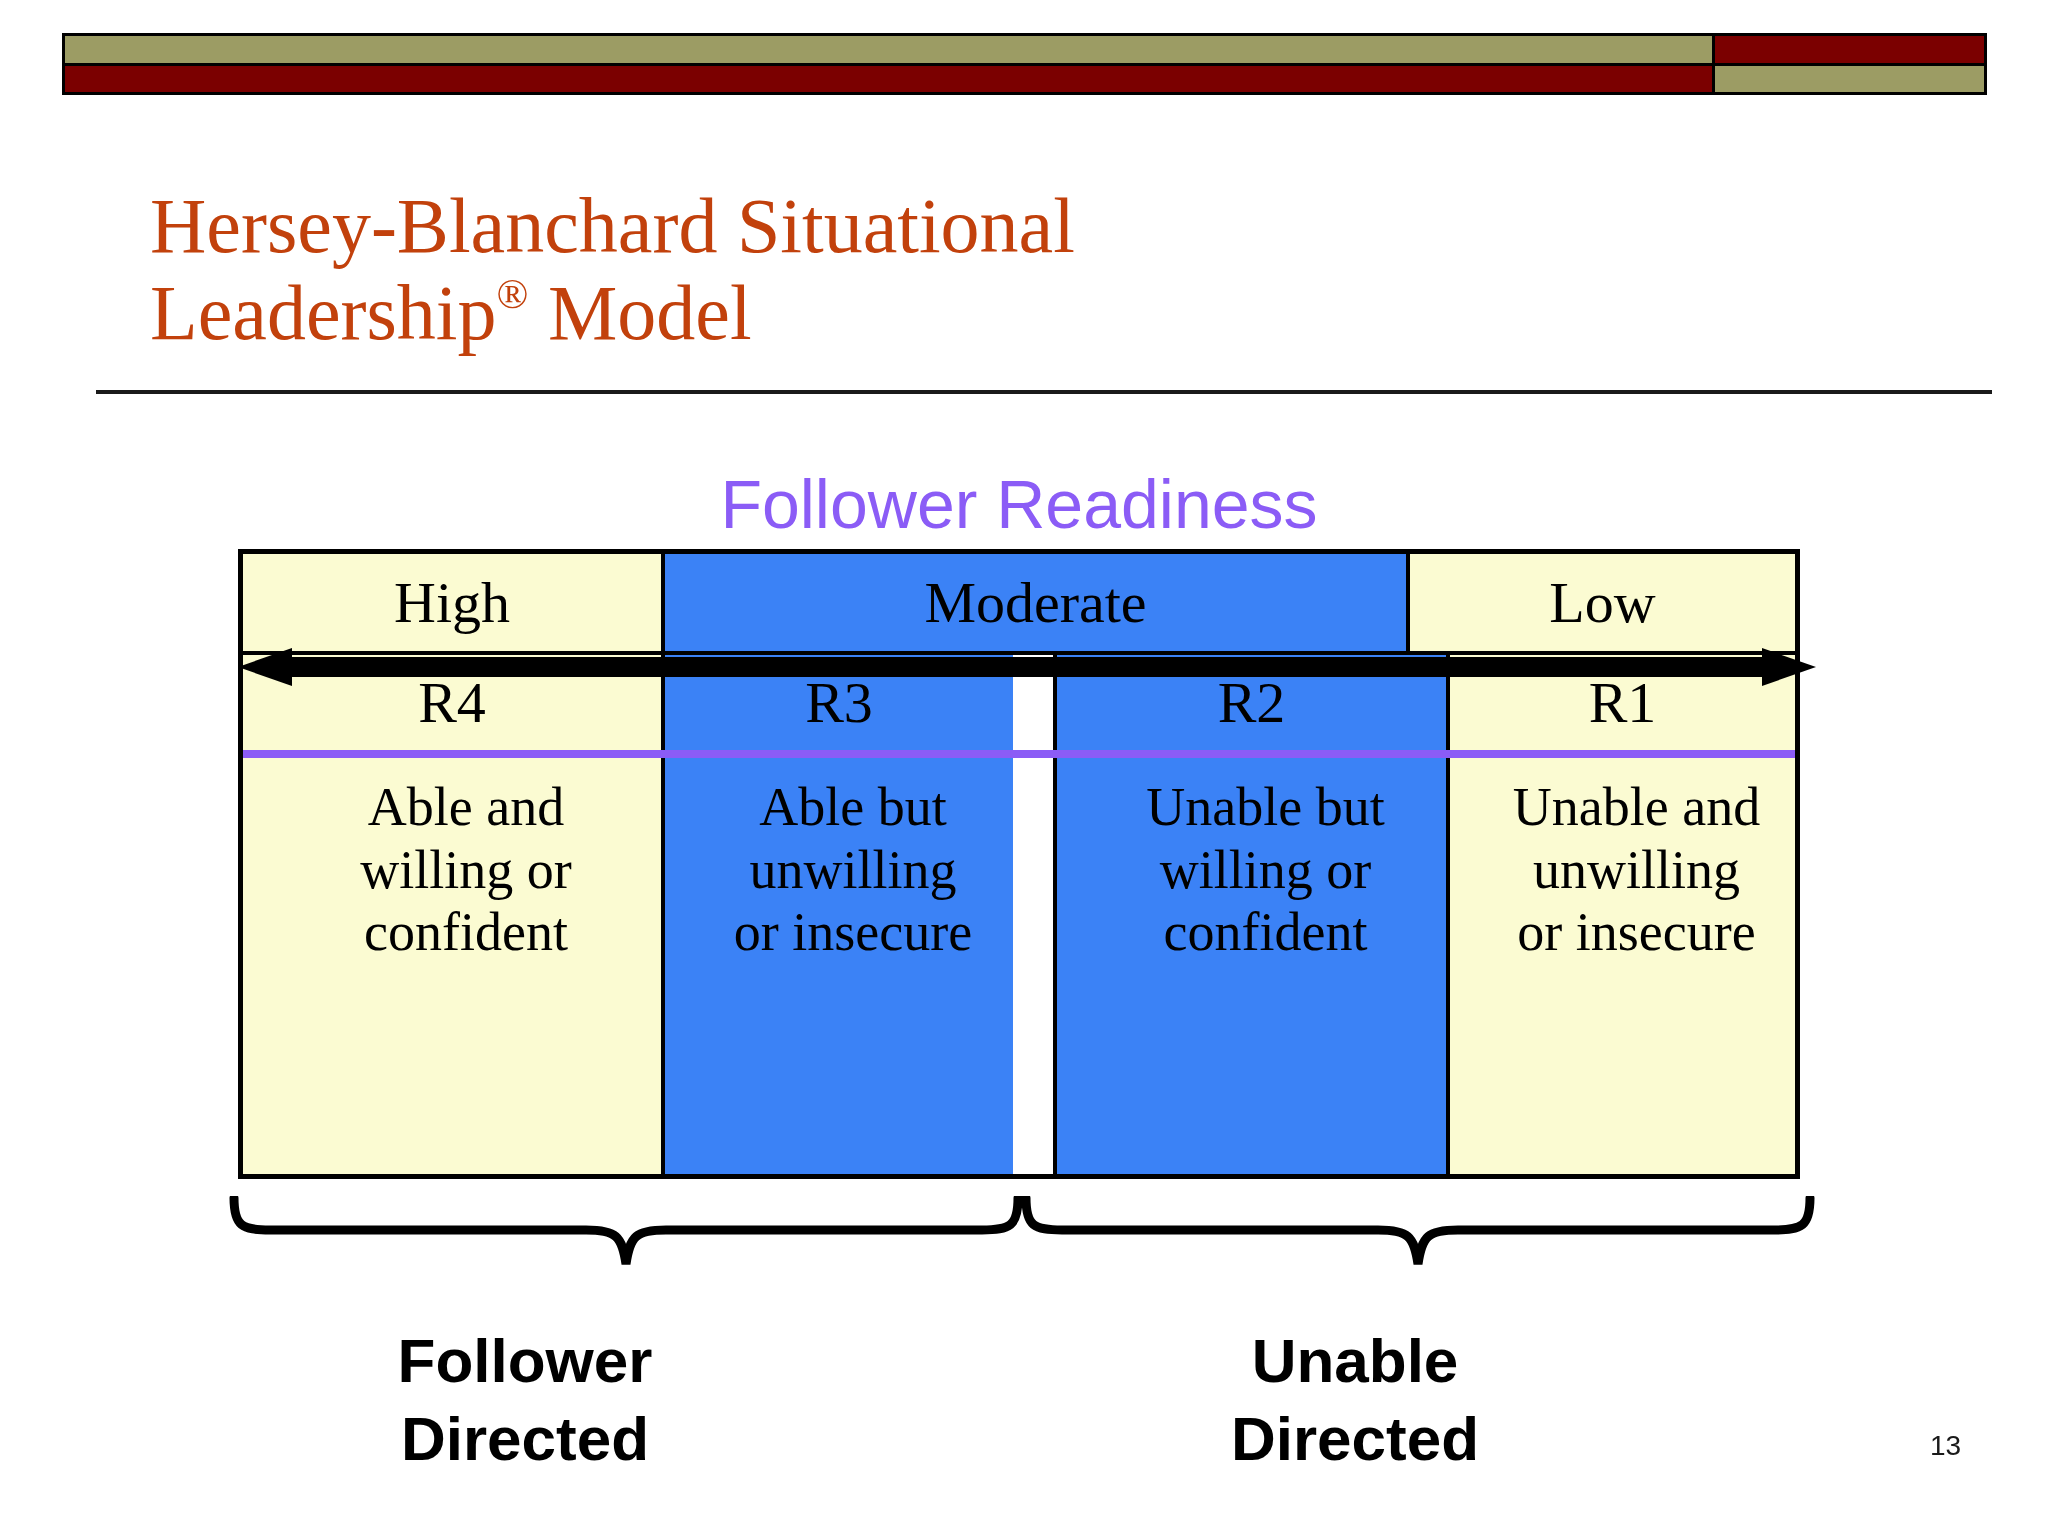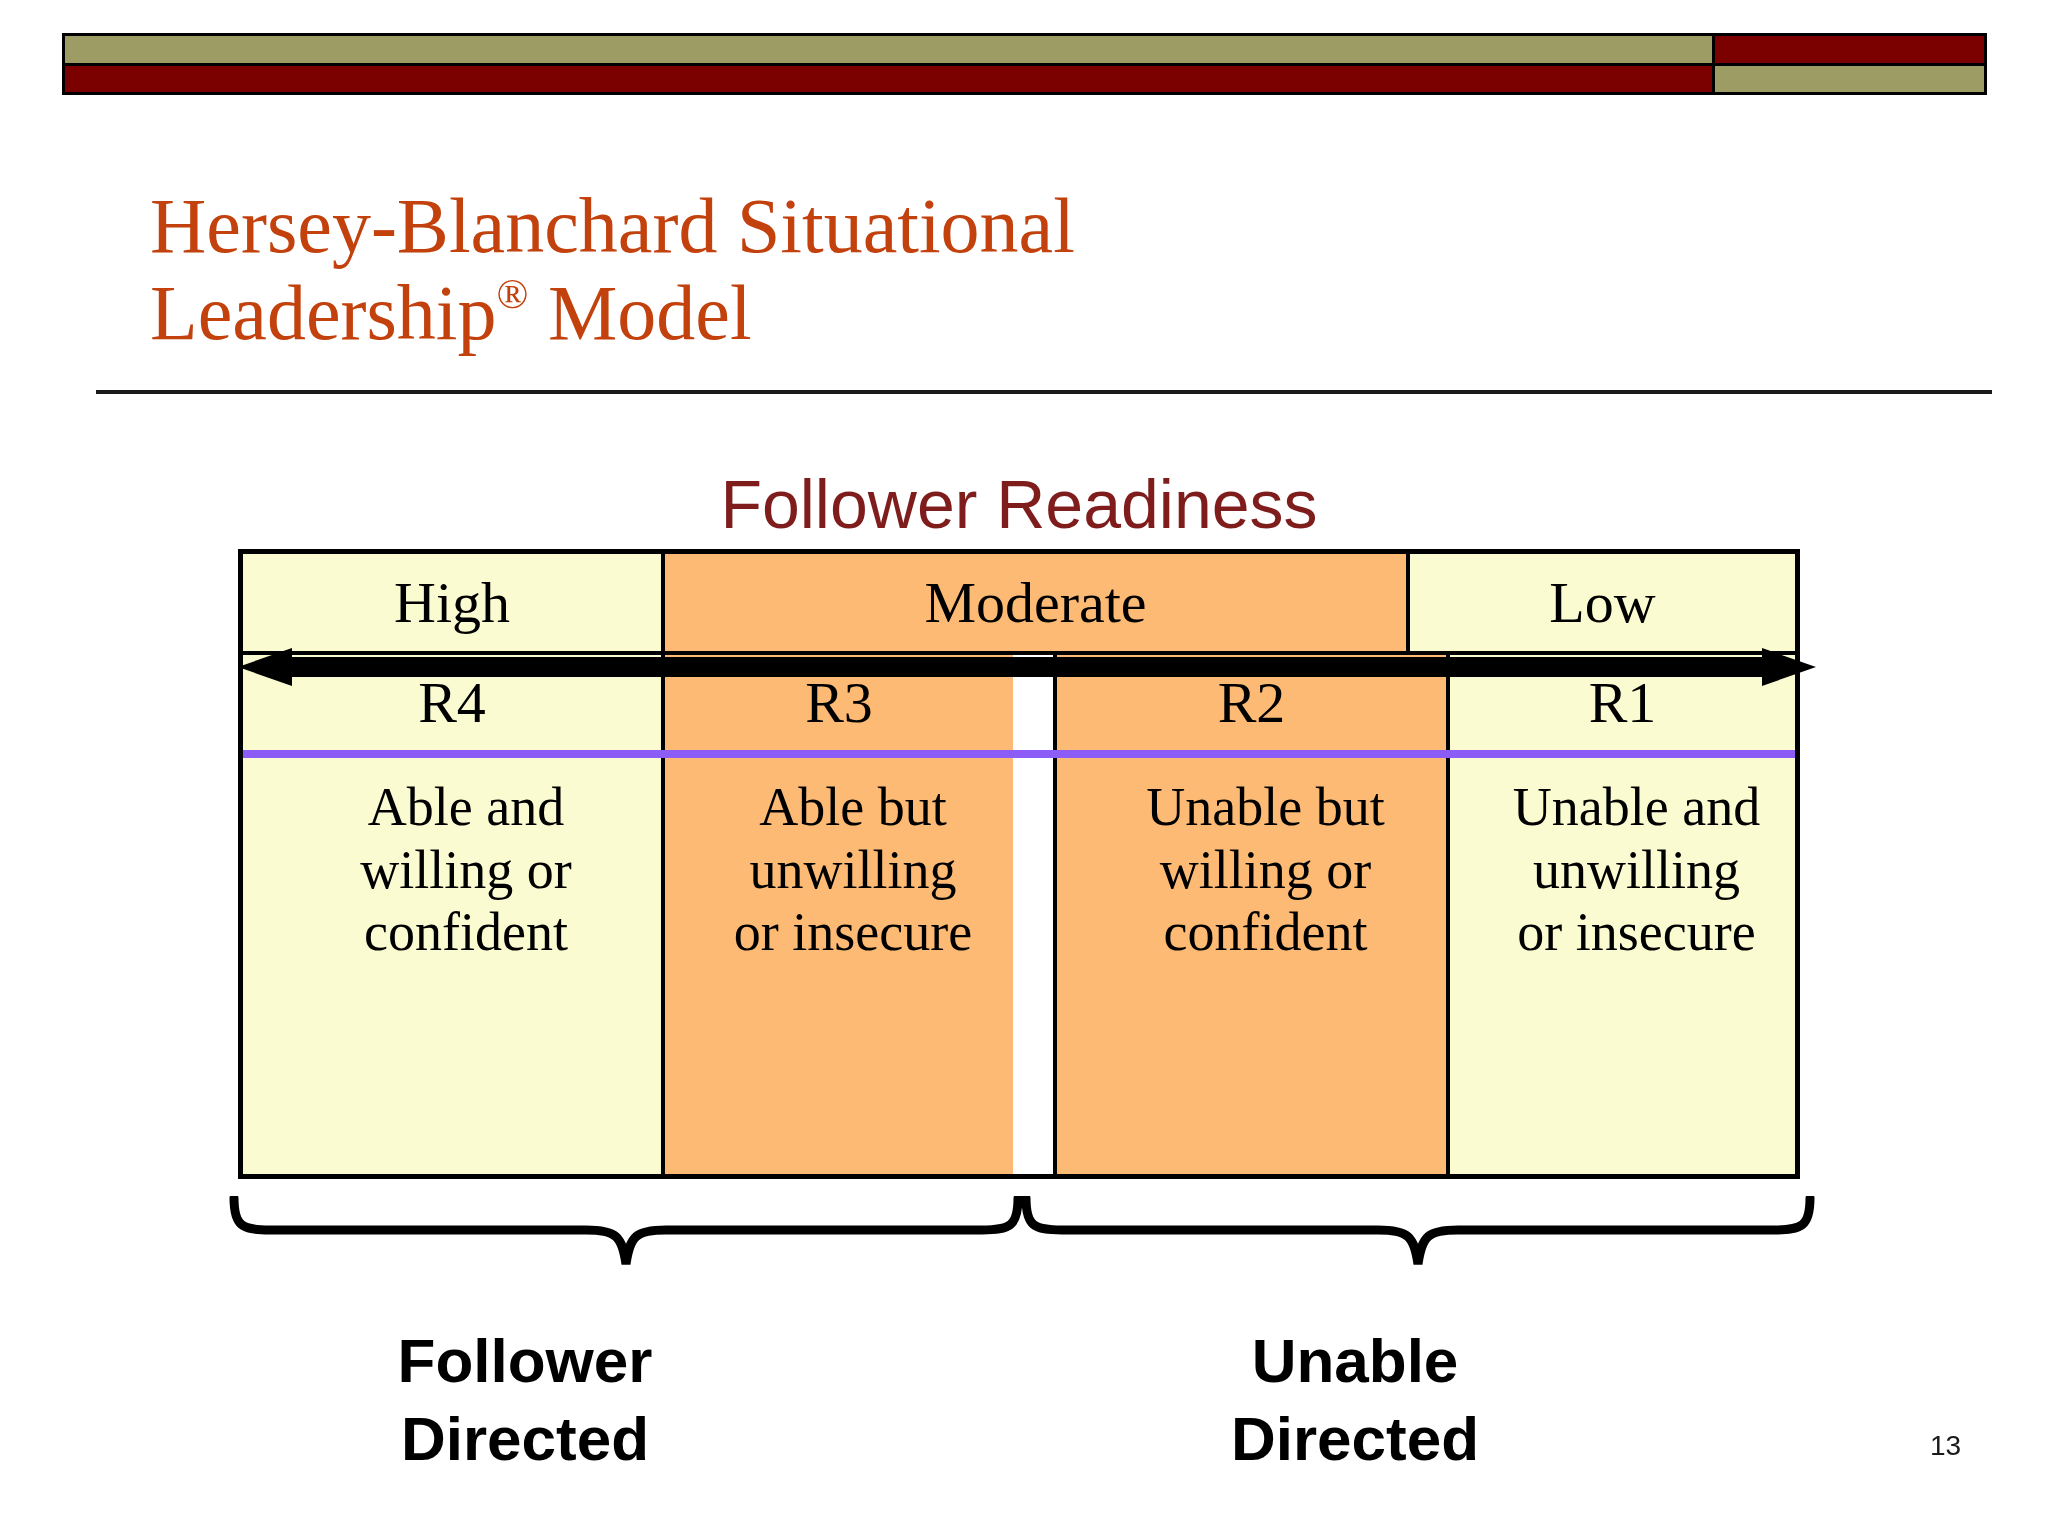--- a/index.html
+++ b/index.html
@@ -73,21 +73,21 @@
 
   
   .section-heading {
     position: absolute;
     left: 238px;
     top: 470px;
     width: 1562px;
     text-align: center;
     font-family: "Liberation Sans", sans-serif;
     font-size: 68px;
-    color: #7f1d1d;
+    color: #8b5cf6;
     line-height: 1;
   }
 
   
   .matrix {
     position: absolute;
     left: 238px;
     top: 549px;
     width: 1562px;
     height: 630px;
@@ -123,21 +123,21 @@
   .mcell + .mcell { border-left: 4px solid #000000; }
 
   
   .col-1 { flex: 0 0 418px; }
   .col-2 { flex: 0 0 352px; }
   .col-3 { flex: 0 0 393px; margin-left: 40px; }
   .col-4 { flex: 1 1 auto; }
   .col-span-23 { flex: 0 0 745px; }
 
   .bg-cream { background: #fbfbd2; }
-  .bg-olive { background: #fdba74; }
+  .bg-olive { background: #3b82f6; }
 
   .readiness-label { font-size: 58px; }
   .level-label     { font-size: 58px; }
   .desc-cell {
     align-items: flex-start;
     padding-top: 18px;
     font-size: 54px;
     line-height: 1.16;
     text-align: center;
     padding-left: 28px;

